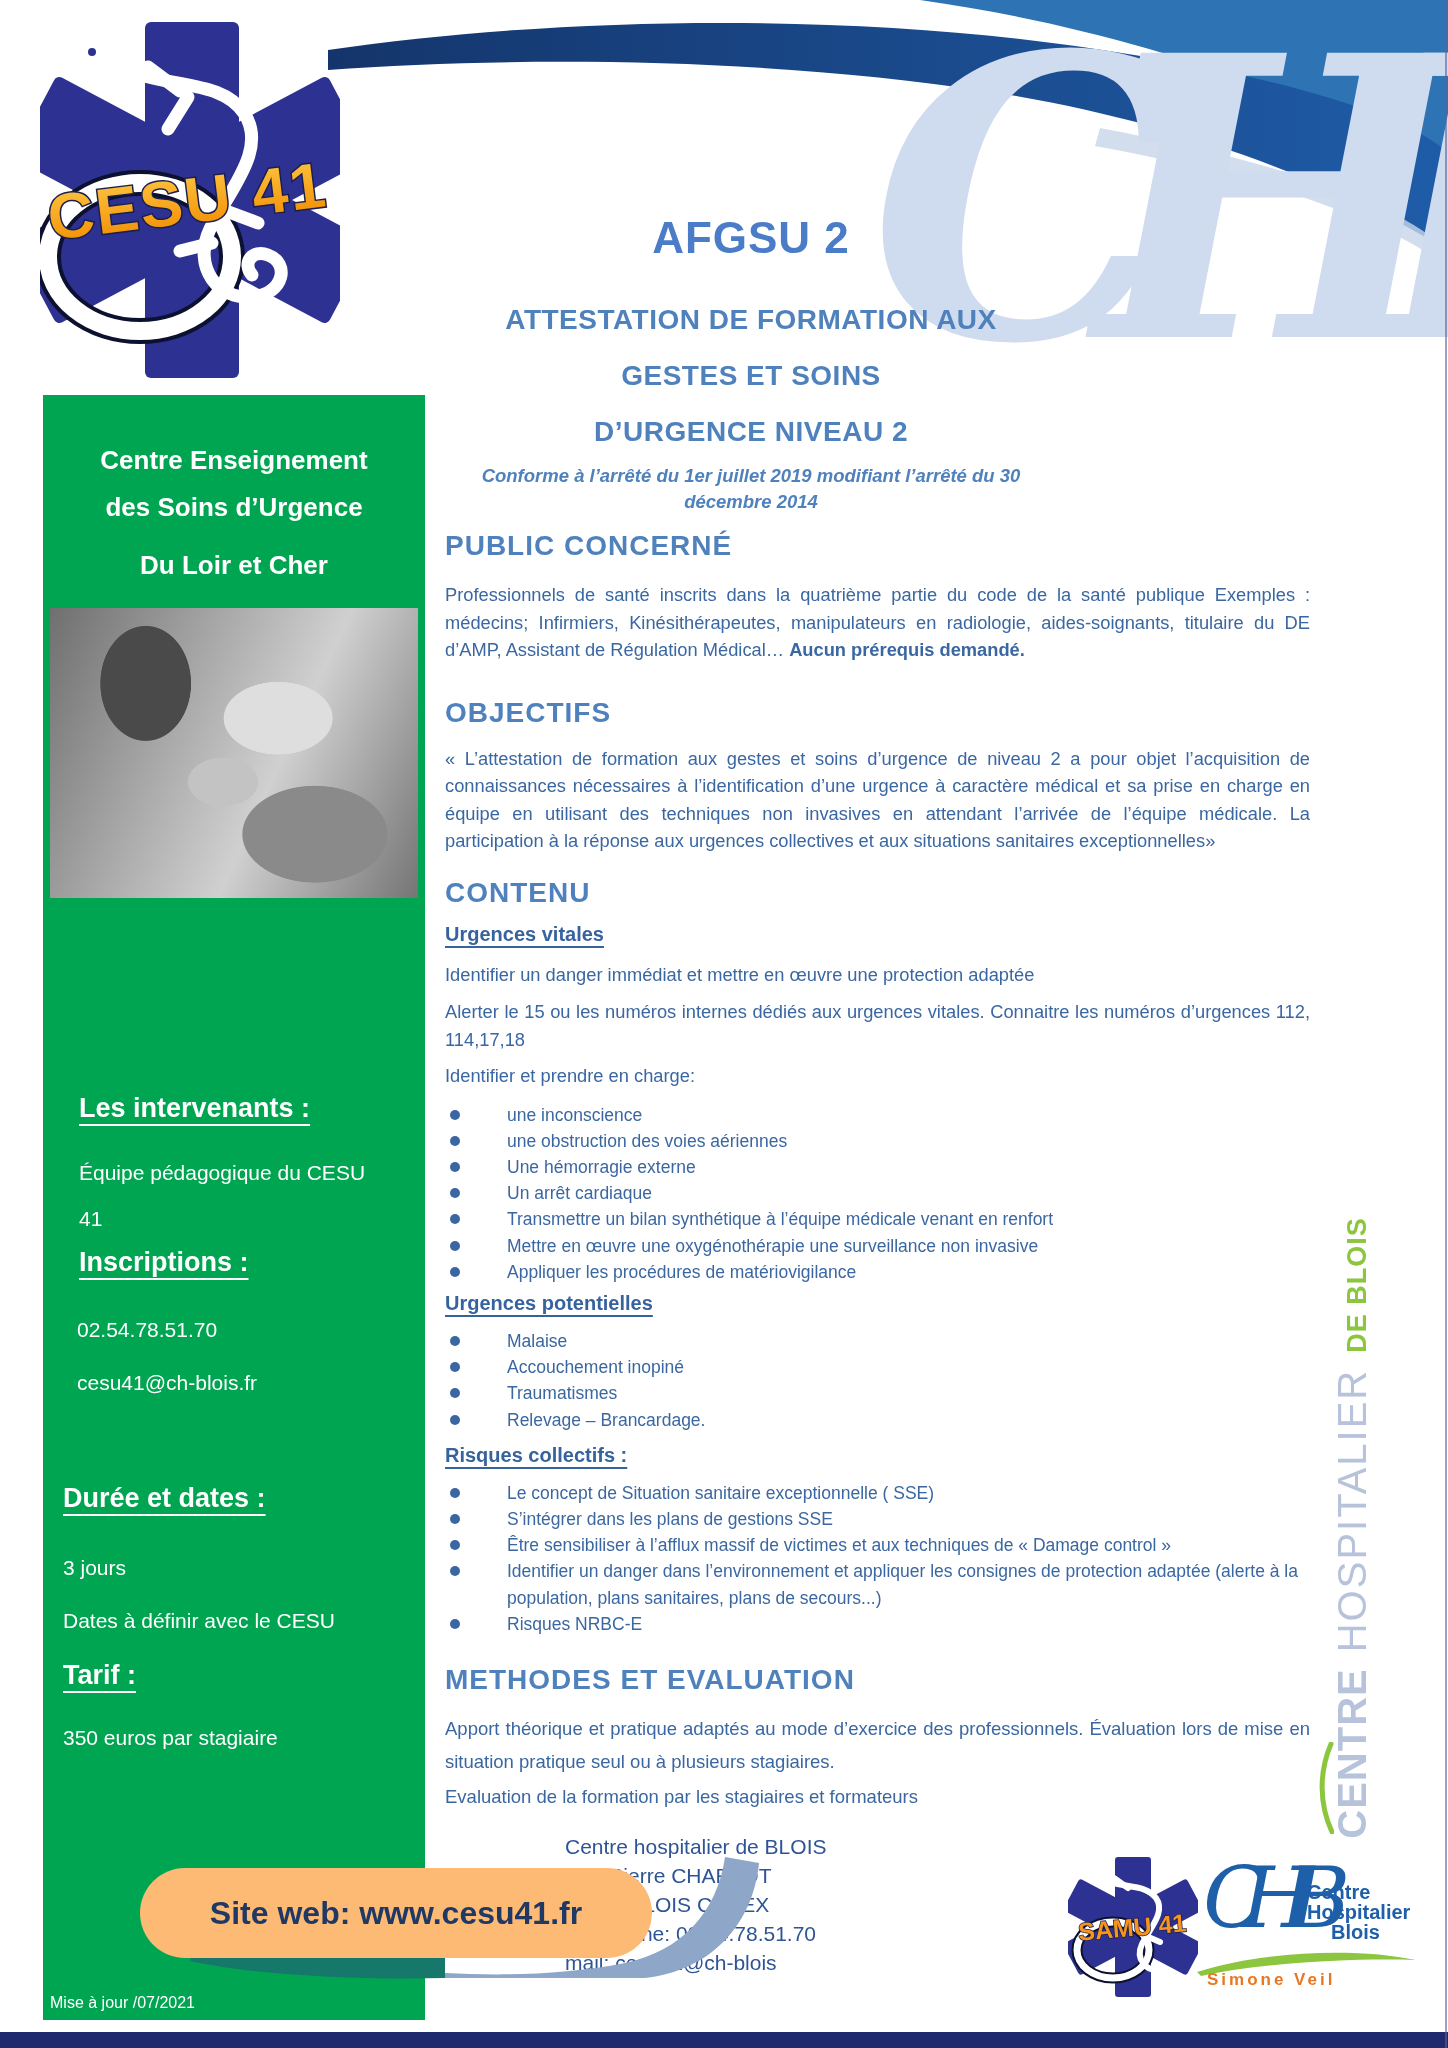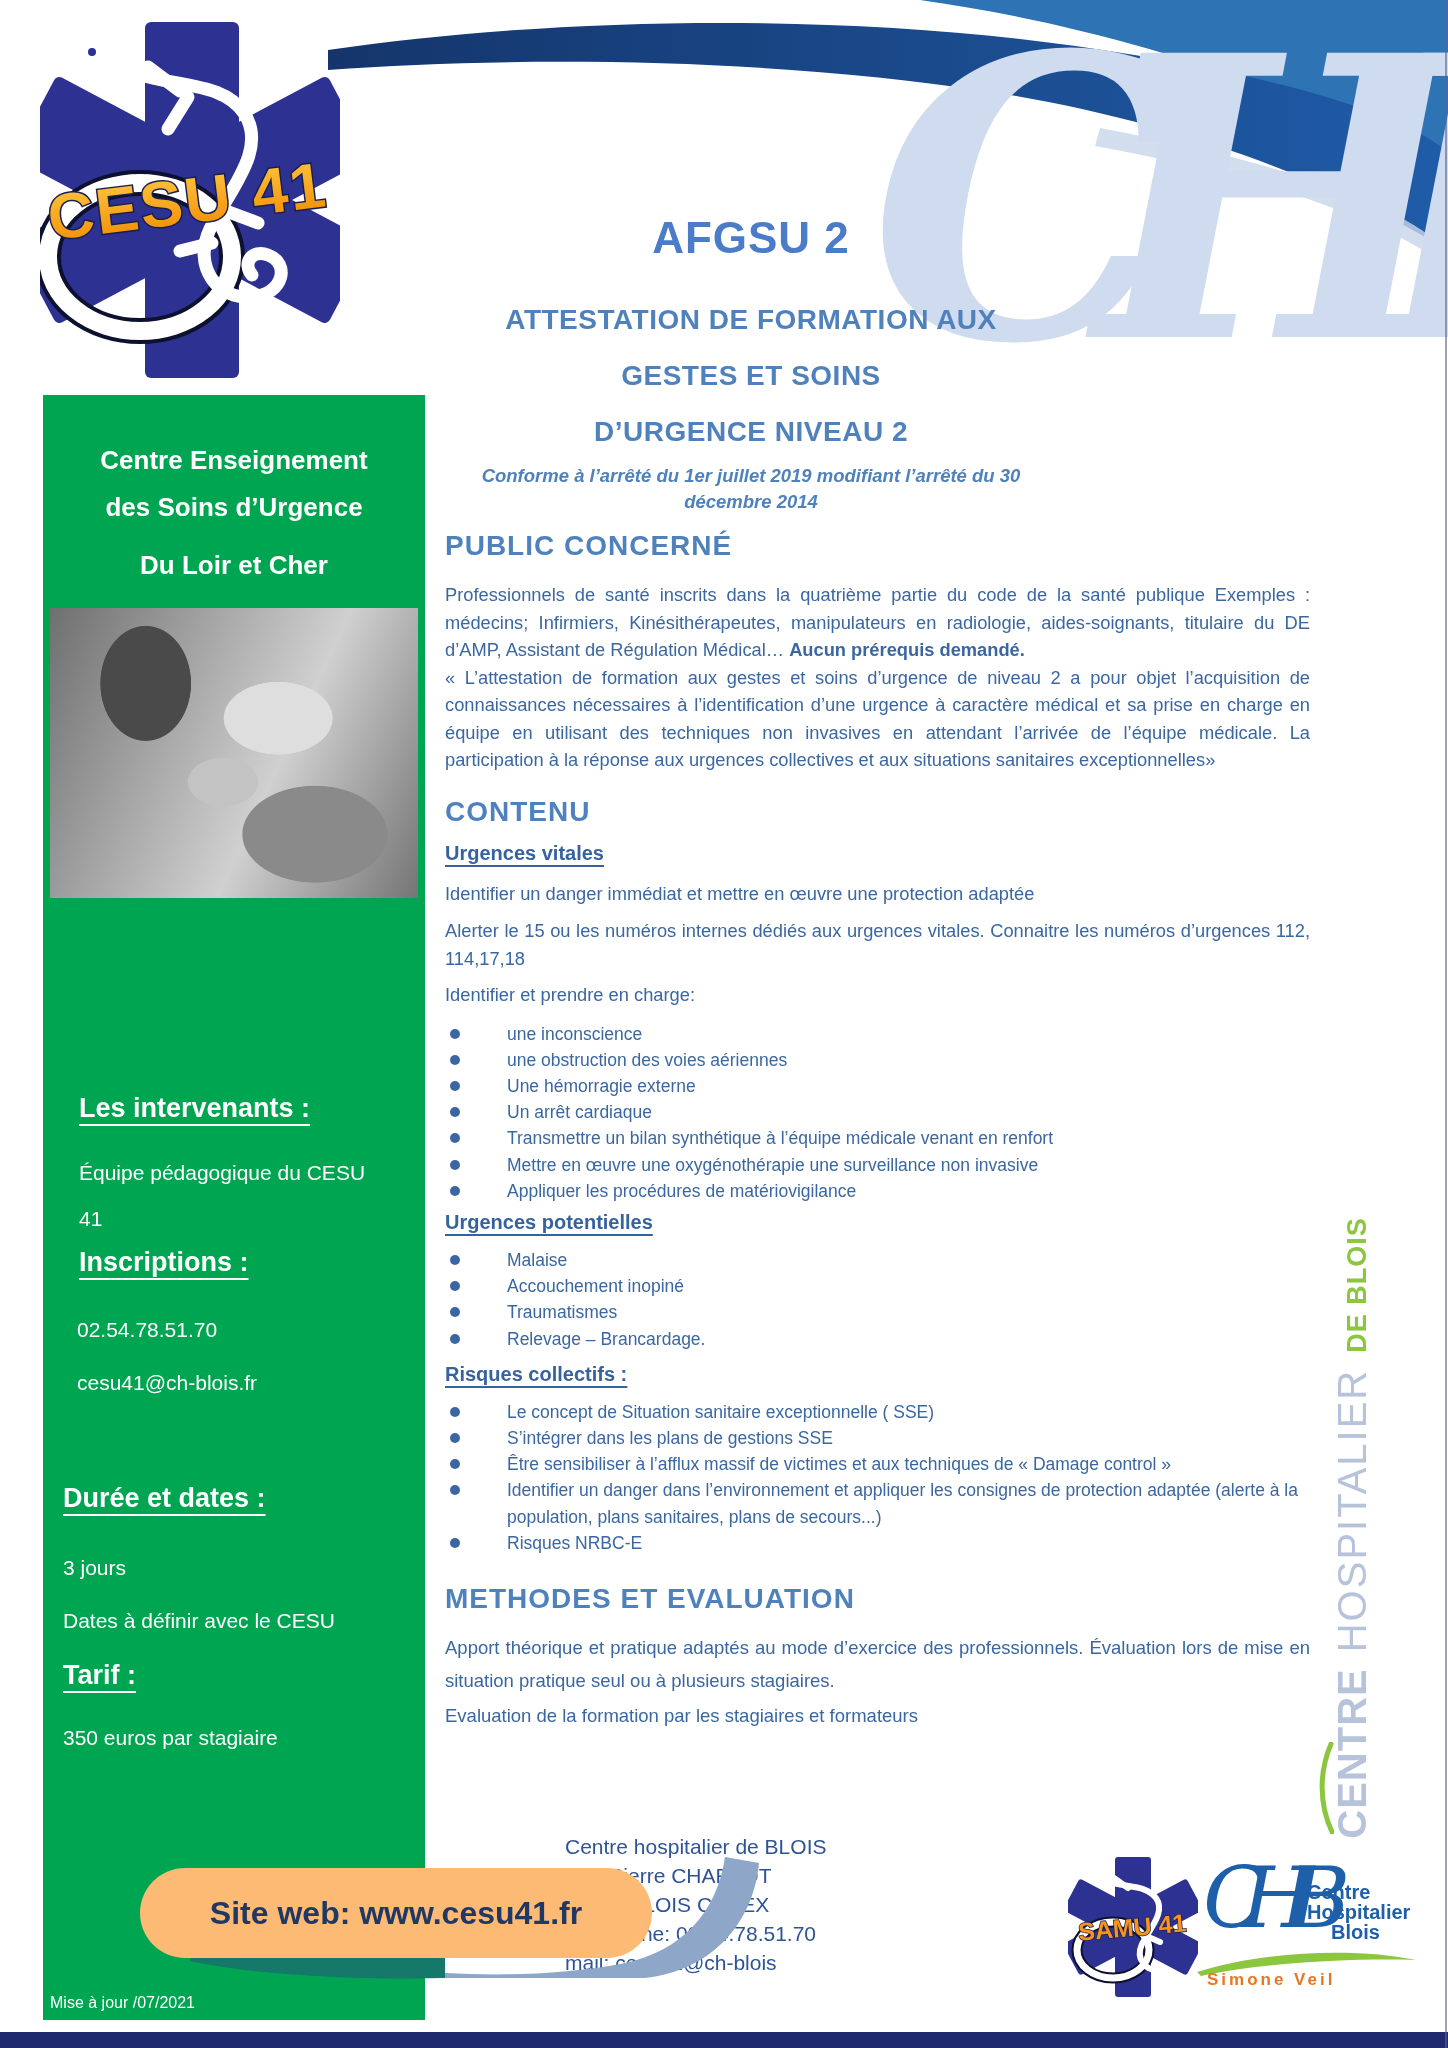--- a/index.html
+++ b/index.html
@@ -30,21 +30,21 @@
 
   
   .main { position:absolute; left:445px; top:0; width:865px; z-index:3; color:#3a67a2; }
   .title-wrap { width:612px; text-align:center; }
   .doc-title { margin-top:212px; font-size:44px; line-height:52px; font-weight:bold; color:#4a7cc7; letter-spacing:1px; }
   .doc-subtitle { margin-top:28px; font-size:28px; line-height:56px; font-weight:bold; color:#4f81bd; letter-spacing:0.5px; }
   .conformity { margin-top:3px; font-size:18.5px; line-height:26px; font-weight:bold; font-style:italic; color:#4f81bd; }
   .h2 { font-size:28px; line-height:31px; font-weight:bold; color:#4f81bd; letter-spacing:1px; }
   .h2.public { margin-top:15px; } .h2.objectifs { margin-top:33px; } .h2.contenu { margin-top:22px; } .h2.methodes { margin-top:27px; }
   .body-p { font-size:18.3px; line-height:27.5px; text-align:justify; }
-  .p-public { margin-top:20px; } .p-obj { }
+  .p-public { margin-top:20px; } .p-obj { margin-top:17px; }
   .h3 { font-size:20px; line-height:25px; font-weight:bold; color:#36629e; text-decoration:underline; text-underline-offset:5px; }
   .h3.uv { margin-top:14px; } .h3.up { margin-top:6px; } .h3.rc { margin-top:10px; }
   .p-c1 { margin-top:14px; text-align:left; } .p-c2 { margin-top:10px; } .p-c3 { margin-top:9px; text-align:left; }
   ul.blt { list-style:none; margin-top:12px; }
   ul.blt li { position:relative; padding-left:62px; font-size:17.5px; line-height:26.2px; }
   ul.blt li::before { content:""; position:absolute; left:5px; top:8px; width:10px; height:10px; border-radius:50%; background:#3a67a2; }
   .p-m1 { margin-top:17px; font-size:18.5px; line-height:33px; }
   .p-m2 { margin-top:2px; font-size:18.5px; line-height:33px; text-align:left; }
 
   
@@ -147,20 +147,21 @@
       <div class="doc-subtitle">
         <div>ATTESTATION DE FORMATION AUX GESTES ET SOINS</div>
         <div>D’URGENCE NIVEAU 2</div>
       </div>
       <div class="conformity">Conforme à l’arrêté du 1er juillet 2019 modifiant l’arrêté du 30 décembre 2014</div>
     </div>
 
     <div class="h2 public">PUBLIC CONCERNÉ</div>
     <p class="body-p p-public"><span>Professionnels de santé inscrits dans la quatrième partie du code de la santé publique  Exemples : médecins; Infirmiers, Kinésithérapeutes, manipulateurs en radiologie, aides-soignants, titulaire du DE d’AMP, Assistant de Régulation Médical… </span><b>Aucun prérequis demandé.</b></p>
 
+    <div class="h2 objectifs">OBJECTIFS</div>
     <p class="body-p p-obj">« L’attestation de formation aux gestes et soins d’urgence de niveau 2 a pour objet l’acquisition de connaissances nécessaires à l’identification d’une urgence à caractère médical et sa prise en charge  en équipe en utilisant des techniques non invasives en attendant l’arrivée de l’équipe médicale. La participation à la réponse aux urgences collectives et aux situations sanitaires exceptionnelles»</p>
 
     <div class="h2 contenu">CONTENU</div>
 
     <div class="h3 uv">Urgences vitales</div>
     <p class="body-p p-c1">Identifier un danger immédiat et mettre en œuvre une protection adaptée</p>
     <p class="body-p p-c2">Alerter le 15 ou les numéros internes dédiés aux urgences vitales. Connaitre les numéros d’urgences 112, 114,17,18</p>
     <p class="body-p p-c3">Identifier et prendre en charge:</p>
 
     <ul class="blt">

